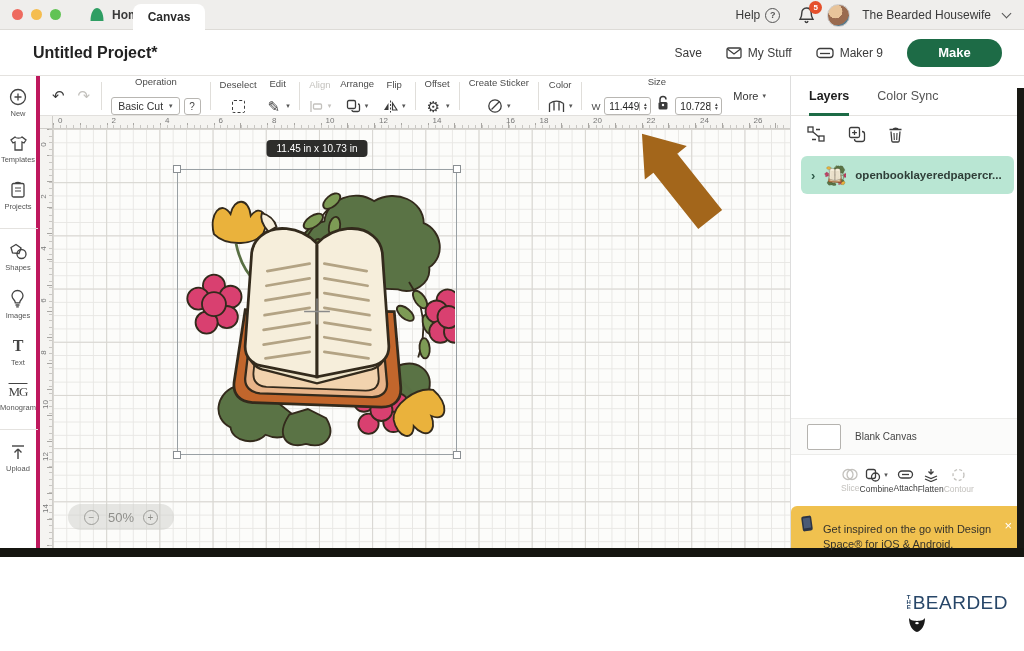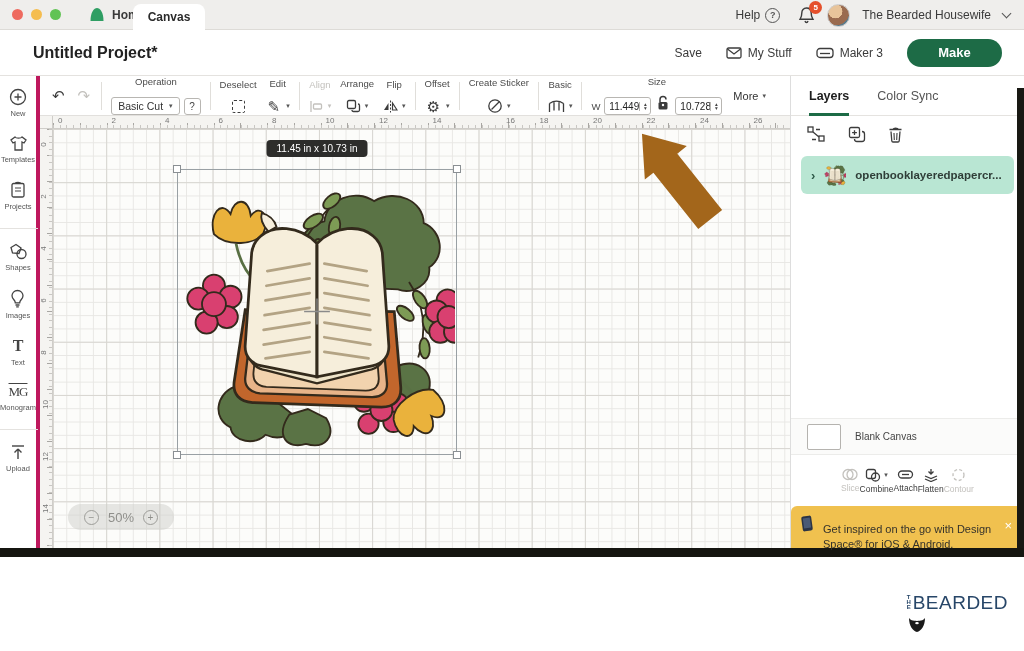--- a/index.html
+++ b/index.html
@@ -173,21 +173,21 @@
             <rect x="1" y="1" width="14" height="10" rx="1.5" fill="none" stroke="#3c3c3c" stroke-width="1.3"></rect>
             <path d="M1.5,2 L8,7 L14.5,2" fill="none" stroke="#3c3c3c" stroke-width="1.3"></path>
           </svg>
         <span>My Stuff</span>
       </div>
       <div class="hdr-item">
         <svg class="icon" width="18" height="12" viewBox="0 0 18 12">
             <rect x="1" y="1.5" width="16" height="9" rx="3" fill="none" stroke="#3c3c3c" stroke-width="1.3"></rect>
             <path d="M4,6.5 L14,6.5" stroke="#3c3c3c" stroke-width="1.3"></path>
           </svg>
-        <span>Maker 3</span>
+        <span>Maker 9</span>
       </div>
       <button class="make-btn">Make</button>
     </div>
   </div>
 
   <div class="main">
     <div class="edge-strip"></div>
 
     <div class="sidebar">
       <div class="sb-item">
@@ -318,21 +318,21 @@
           <div class="trow">
             <svg class="icon" width="16" height="16" viewBox="0 0 16 16">
                 <circle cx="8" cy="8" r="6.2" fill="none" stroke="#3c3c3c" stroke-width="1.3"></circle>
                 <path d="M4.5,11.5 L12.5,3.5" stroke="#3c3c3c" stroke-width="1.3"></path>
               </svg>
             <span class="caret">▾</span>
           </div>
         </div>
         <div class="tdiv"></div>
         <div class="tgroup">
-          <span class="tlabel">Basic</span>
+          <span class="tlabel">Color</span>
           <div class="trow">
             <svg class="icon" width="17" height="13" viewBox="0 0 17 13">
                 <path d="M1.5,3.5 C6,0.5 11,0.5 15.5,3.5 M1.5,3.5 L1.5,12 M6,1.6 L6,10.5 M11,1.6 L11,10.5 M15.5,3.5 L15.5,12" fill="none" stroke="#3c3c3c" stroke-width="1.3"></path>
               </svg>
             <span class="caret">▾</span>
           </div>
         </div>
         <div class="tdiv"></div>
         <div class="tgroup">
           <span class="tlabel">Size</span>

